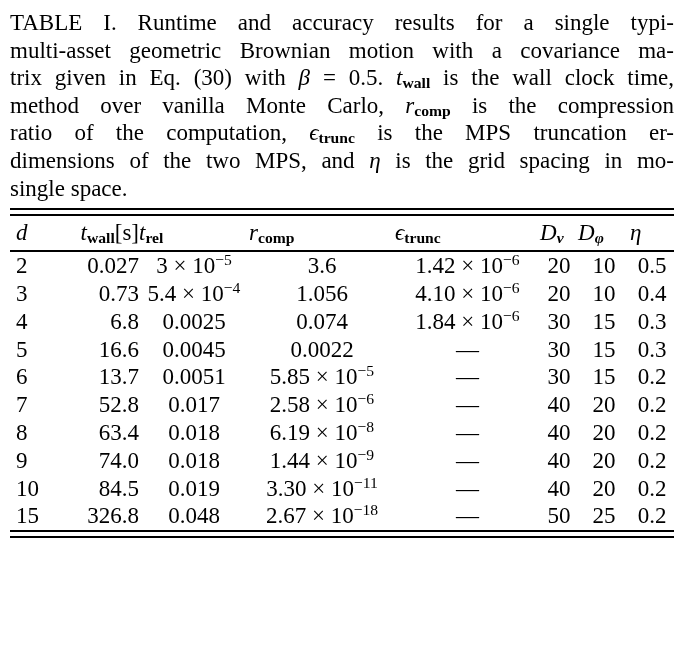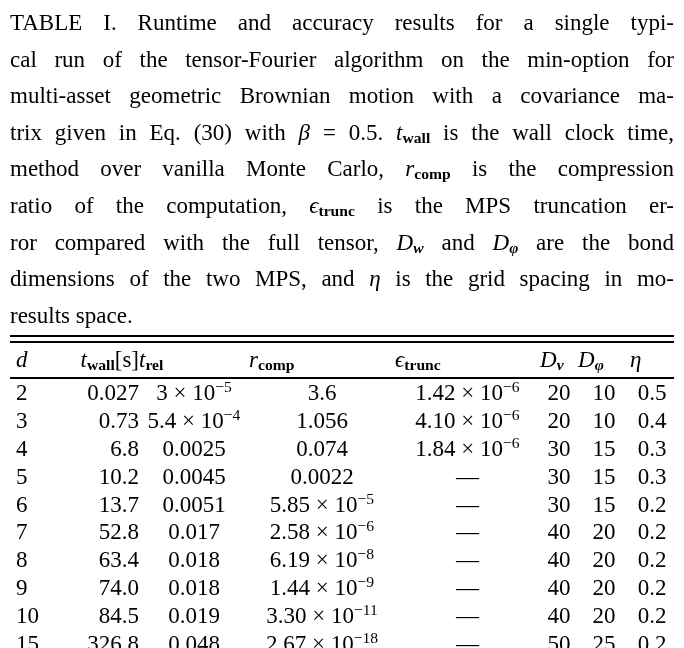--- a/index.html
+++ b/index.html
@@ -24,21 +24,20 @@
   
   .caption {
     margin: 9px 10px 0 10px;
     width: 664px;
     line-height: 27.6px;
   }
   .caption .cl {
     text-align: justify;
     text-align-last: justify;
     white-space: nowrap;
-    margin-top: 9px;
   }
   .caption .cl.last {
     text-align-last: left;
     white-space: normal;
   }
 
   
   .mi { font-style: italic; }
   sub {
     font-size: 0.68em;
@@ -102,28 +101,26 @@
     padding-left: 9px;
   }
 </style>
 </head>
 <body>
 
 <div class="page">
 
   <div class="caption">
       <div class="cl">TABLE I. Runtime and accuracy results for a single typi-</div>
-      <div class="cl">cal run of the tensor-Fourier algorithm on the min-option for</div>
       <div class="cl">multi-asset geometric Brownian motion with a covariance ma-</div>
       <div class="cl">trix given in Eq. (30) with <span class="mi">β</span> = 0.5. <span class="mi">t</span><sub>wall</sub> is the wall clock time,</div>
       <div class="cl">method over vanilla Monte Carlo, <span class="mi">r</span><sub>comp</sub> is the compression</div>
       <div class="cl">ratio of the computation, <span class="mi">ϵ</span><sub>trunc</sub> is the MPS truncation er-</div>
-      <div class="cl">ror compared with the full tensor, <span class="mi">D</span><sub><span class="mi">w</span></sub> and <span class="mi">D</span><sub><span class="mi">φ</span></sub> are the bond</div>
       <div class="cl">dimensions of the two MPS, and <span class="mi">η</span> is the grid spacing in mo-</div>
-      <div class="cl last">results space.</div>
+      <div class="cl last">single space.</div>
     </div>
 
   <div class="dblrule top"></div>
 
   <table class="results">
     <colgroup>
       <col style="width:34px">
       <col style="width:95px">
       <col style="width:110px">
       <col style="width:146px">
@@ -170,21 +167,21 @@
           <td>6.8</td>
           <td>0.0025</td>
           <td>0.074</td>
           <td>1.84 × 10<sup>−6</sup></td>
           <td>30</td>
           <td>15</td>
           <td>0.3</td>
         </tr>
         <tr>
           <td>5</td>
-          <td>10.2</td>
+          <td>16.6</td>
           <td>0.0045</td>
           <td>0.0022</td>
           <td>—</td>
           <td>30</td>
           <td>15</td>
           <td>0.3</td>
         </tr>
         <tr>
           <td>6</td>
           <td>13.7</td>

